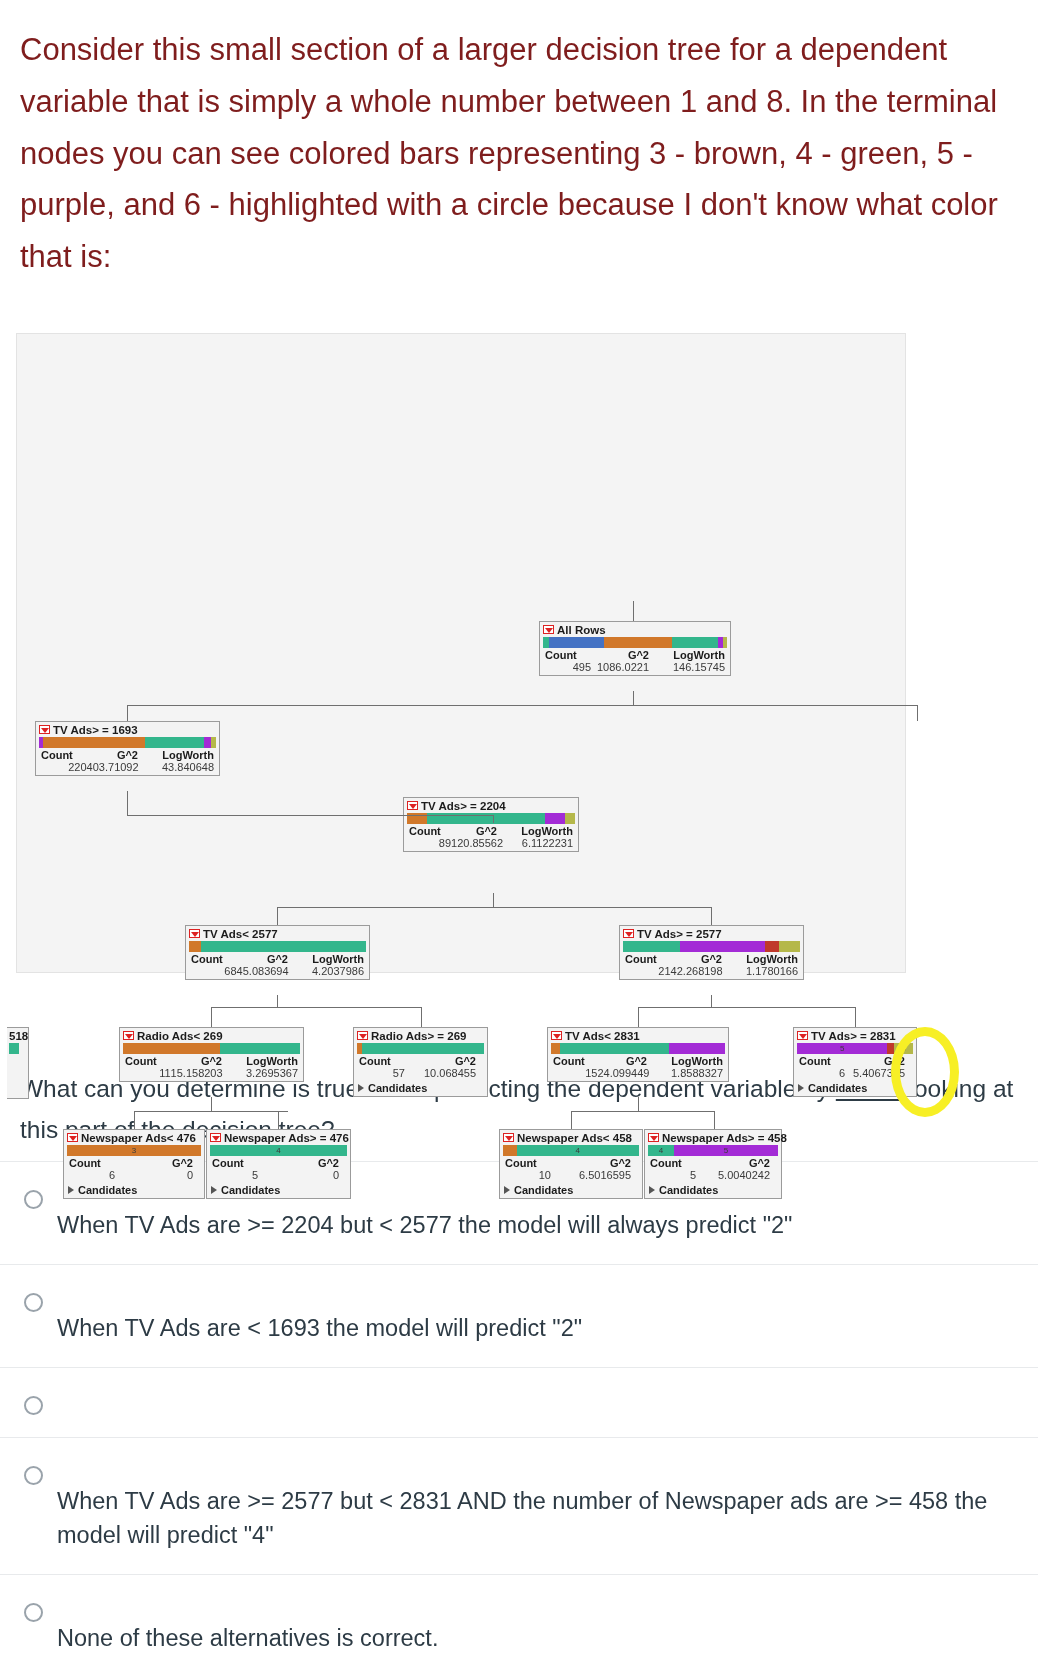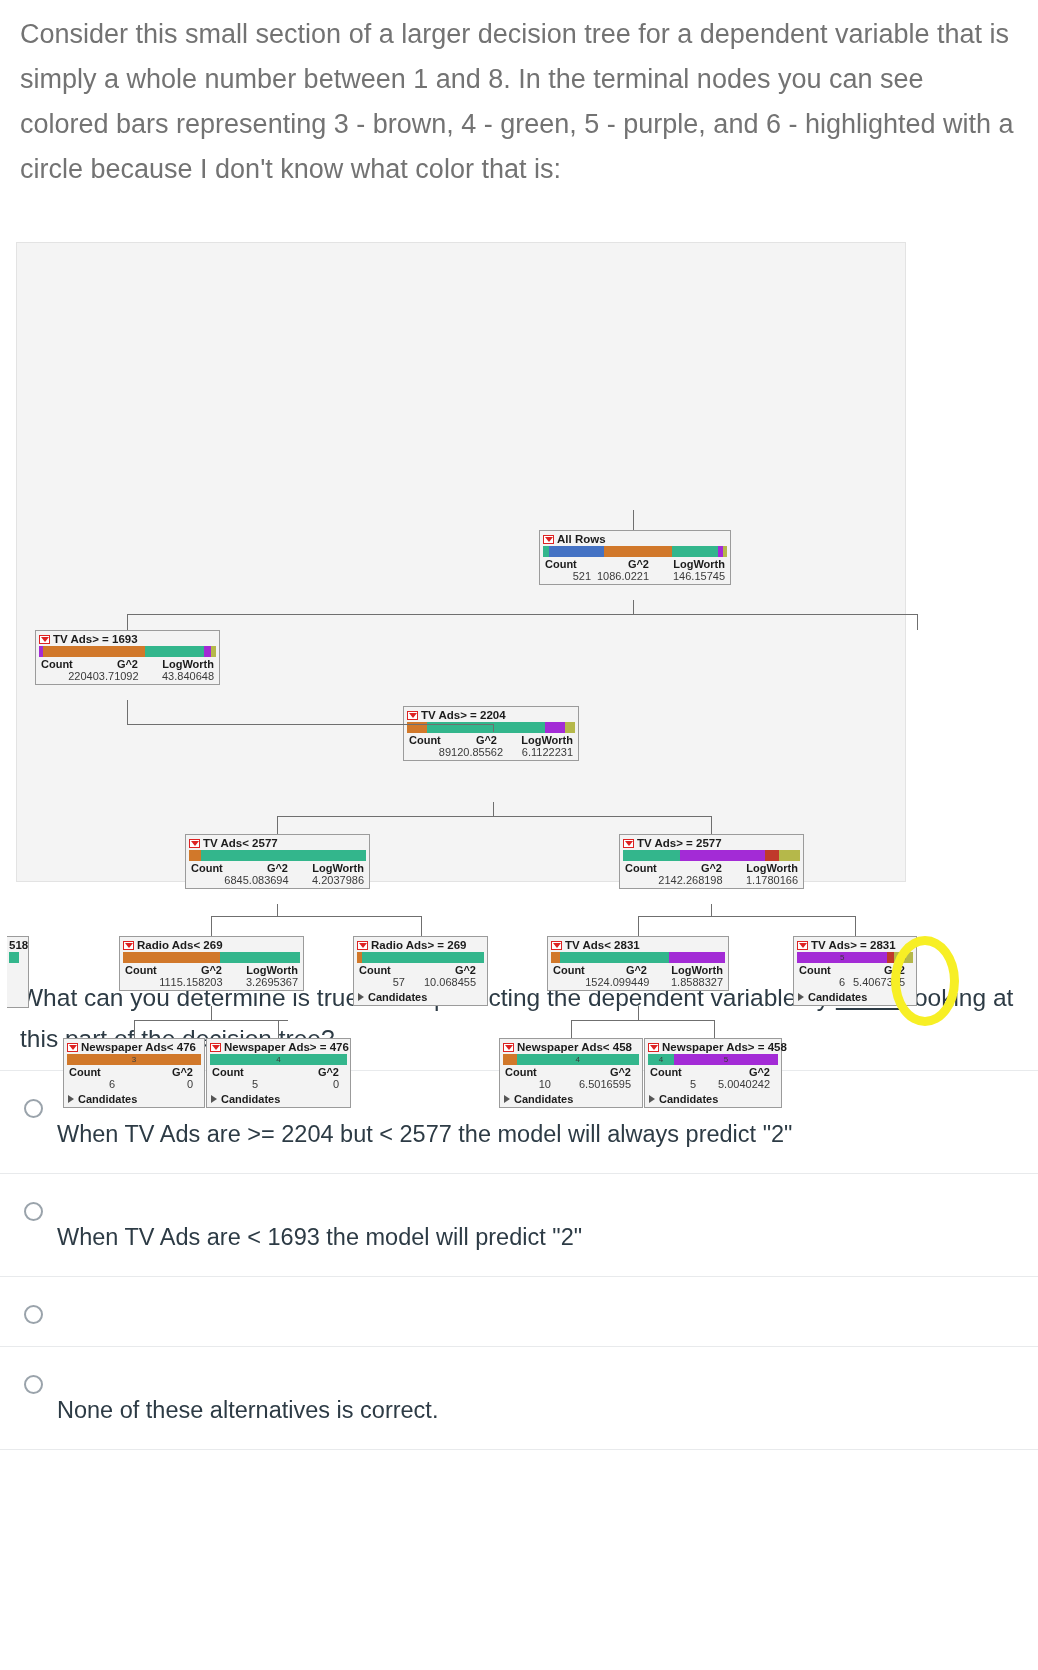--- a/index.html
+++ b/index.html
@@ -6,25 +6,25 @@
   html, body {
     margin: 0; padding: 0;
     background: #ffffff;
     font-family: "Liberation Sans", sans-serif;
     color: #2d3b45;
   }
   body { width: 1038px; }
 
   
   .qtext {
-    font-size: 27px;
+    font-size: 31px;
     line-height: 1.67;
-    padding: 12px 20px 0 20px;
+    padding: 24px 20px 0 20px;
     font-weight: 400;
-    color: #737373;
+    color: #7f1d1d;
   }
   .qtext2 {
     font-size: 24.5px;
     line-height: 1.67;
     padding: 0 20px;
     margin-top: 16px;
   }
   .u-underline { text-decoration: underline; font-weight: 700; }
 
   
@@ -196,21 +196,21 @@
           <span style="width: 25%; background: rgb(51, 182, 140);"></span>
           <span style="width: 3%; background: rgb(163, 43, 214);"></span>
           <span style="width: 2%; background: rgb(181, 184, 74);"></span>
         </div>
         <div class="cols">
           <span class="c-count">Count</span>
           <span class="c-g2">G^2</span>
           <span class="c-lw">LogWorth</span>
         </div>
         <div class="vals">
-          <span class="v-count">521</span>
+          <span class="v-count">495</span>
           <span class="v-g2">1086.0221</span>
           <span class="v-lw">146.15745</span>
         </div>
       </div>
       <div class="node" style="left: 28px; top: 388px; width: 185px;">
         <div class="nhead">
           <span class="tri"></span>
           <span>TV Ads&gt; = 1693</span>
         </div>
         <div class="bar">
@@ -515,15 +515,19 @@
     </div>
     <div class="ans-row">
       <span class="radio"></span>
       <span class="ans-text">When TV Ads are &lt; 1693 the model will predict "2"</span>
     </div>
     <div class="ans-row">
       <span class="radio"></span>
     </div>
     <div class="ans-row">
       <span class="radio"></span>
+      <span class="ans-text">When TV Ads are &gt;= 2577 but &lt; 2831 AND the number of Newspaper ads are &gt;= 458 the model will predict "4"</span>
+    </div>
+    <div class="ans-row">
+      <span class="radio"></span>
       <span class="ans-text">None of these alternatives is correct.</span>
     </div>
   </div>
 
 </body></html>

